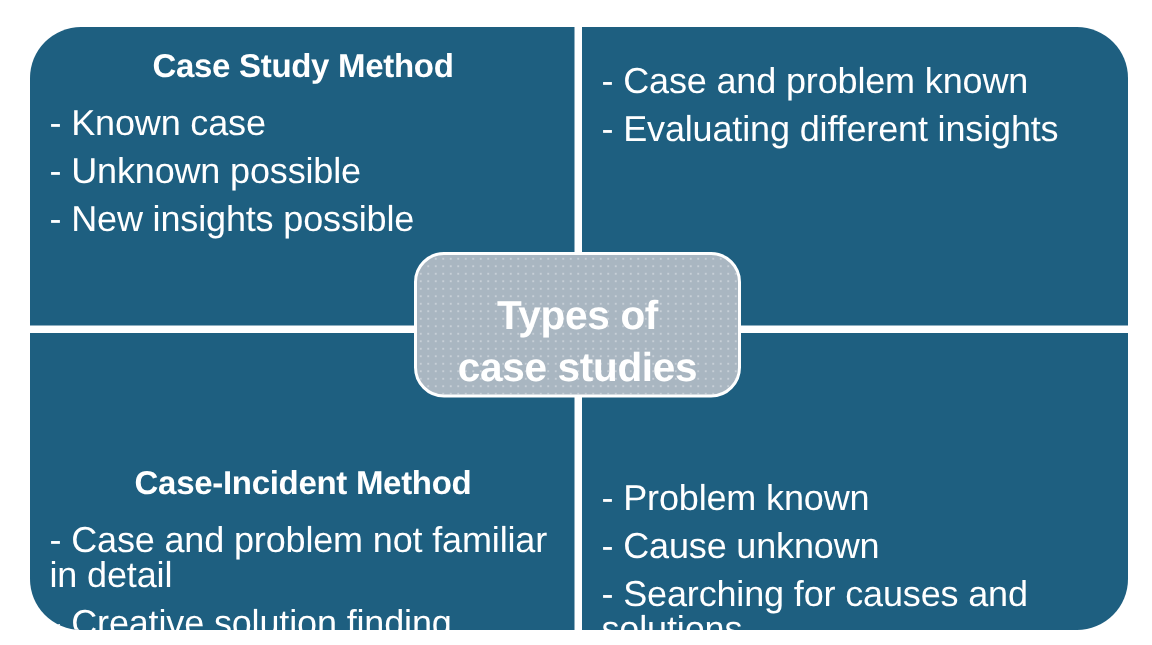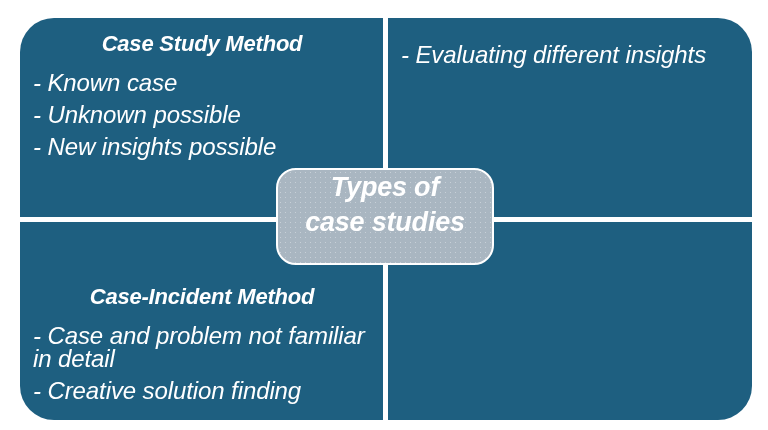--- a/index.html
+++ b/index.html
@@ -14,21 +14,20 @@
   html, body {
     width: 768px; height: 430px;
     background: var(--background);
     font-family: "Liberation Sans", sans-serif;
     overflow: hidden;
   }
   .stage {
     position: relative;
     width: 768px; height: 422px;
     background: var(--background);
-    font-style: italic;
   }
   .grid {
     position: absolute;
     left: 20px; top: 18px;
     width: 732px; height: 402px;
     display: grid;
     grid-template-columns: 363px 364px;
     grid-template-rows: 199px 198px;
     gap: 5px;
     background: var(--divider);
@@ -36,21 +35,21 @@
   .quad {
     background: var(--panel);
     color: var(--text);
     overflow: hidden;
   }
   .q-tl { border-top-left-radius: 34px; }
   .q-tr { border-top-right-radius: 34px; }
   .q-bl { border-bottom-left-radius: 34px; }
   .q-br { border-bottom-right-radius: 34px; }
   .q-top { padding: 12px 12px 0 13px; }
-  .q-bottom { padding: 61px 12px 0 13px; }
+  .q-bottom { padding: 86px 12px 0 13px; }
   .q-title {
     font-size: 22px;
     font-weight: 700;
     line-height: 28px;
     text-align: center;
     letter-spacing: -0.2px;
     color: var(--text);
   }
   .q-items { margin-top: 13px; }
   .q-item {
@@ -65,21 +64,21 @@
     left: 276px; top: 168px;
     width: 218px; height: 97px;
     background-color: var(--center-fill);
     background-image: radial-gradient(rgba(255,255,255,0.35) 0.8px, rgba(0,0,0,0) 0.9px);
     background-size: 5px 5px;
     border: 2px solid var(--center-border);
     border-radius: 20px;
     display: flex;
     flex-direction: column;
     align-items: center;
-    justify-content: flex-start;
+    justify-content: flex-end;
     z-index: 2;
   }
   .center-line {
     font-size: 27px;
     font-weight: 700;
     line-height: 35px;
     color: var(--text);
     letter-spacing: -0.2px;
     text-align: center;
   }
@@ -94,33 +93,39 @@
       <h2 class="q-title">Case Study Method</h2>
       <div class="q-items">
         <p class="q-item">- Known case</p>
         <p class="q-item">- Unknown possible</p>
         <p class="q-item">- New insights possible</p>
       </div>
     </section>
 
     <section class="quad q-tr q-top">
       <div class="q-items">
+        <p class="q-item">- Case and problem known</p>
         <p class="q-item">- Evaluating different insights</p>
       </div>
     </section>
 
     <section class="quad q-bl q-bottom">
       <h2 class="q-title">Case-Incident Method</h2>
       <div class="q-items">
         <p class="q-item">- Case and problem not familiar in detail</p>
         <p class="q-item">- Creative solution finding</p>
       </div>
     </section>
 
     <section class="quad q-br q-bottom">
+      <div class="q-items">
+        <p class="q-item">- Problem known</p>
+        <p class="q-item">- Cause unknown</p>
+        <p class="q-item">- Searching for causes and solutions</p>
+      </div>
     </section>
 
   </div>
 
   <div class="center-box">
     <div class="center-line">Types of</div>
     <div class="center-line">case studies</div>
   </div>
 </div>
 

